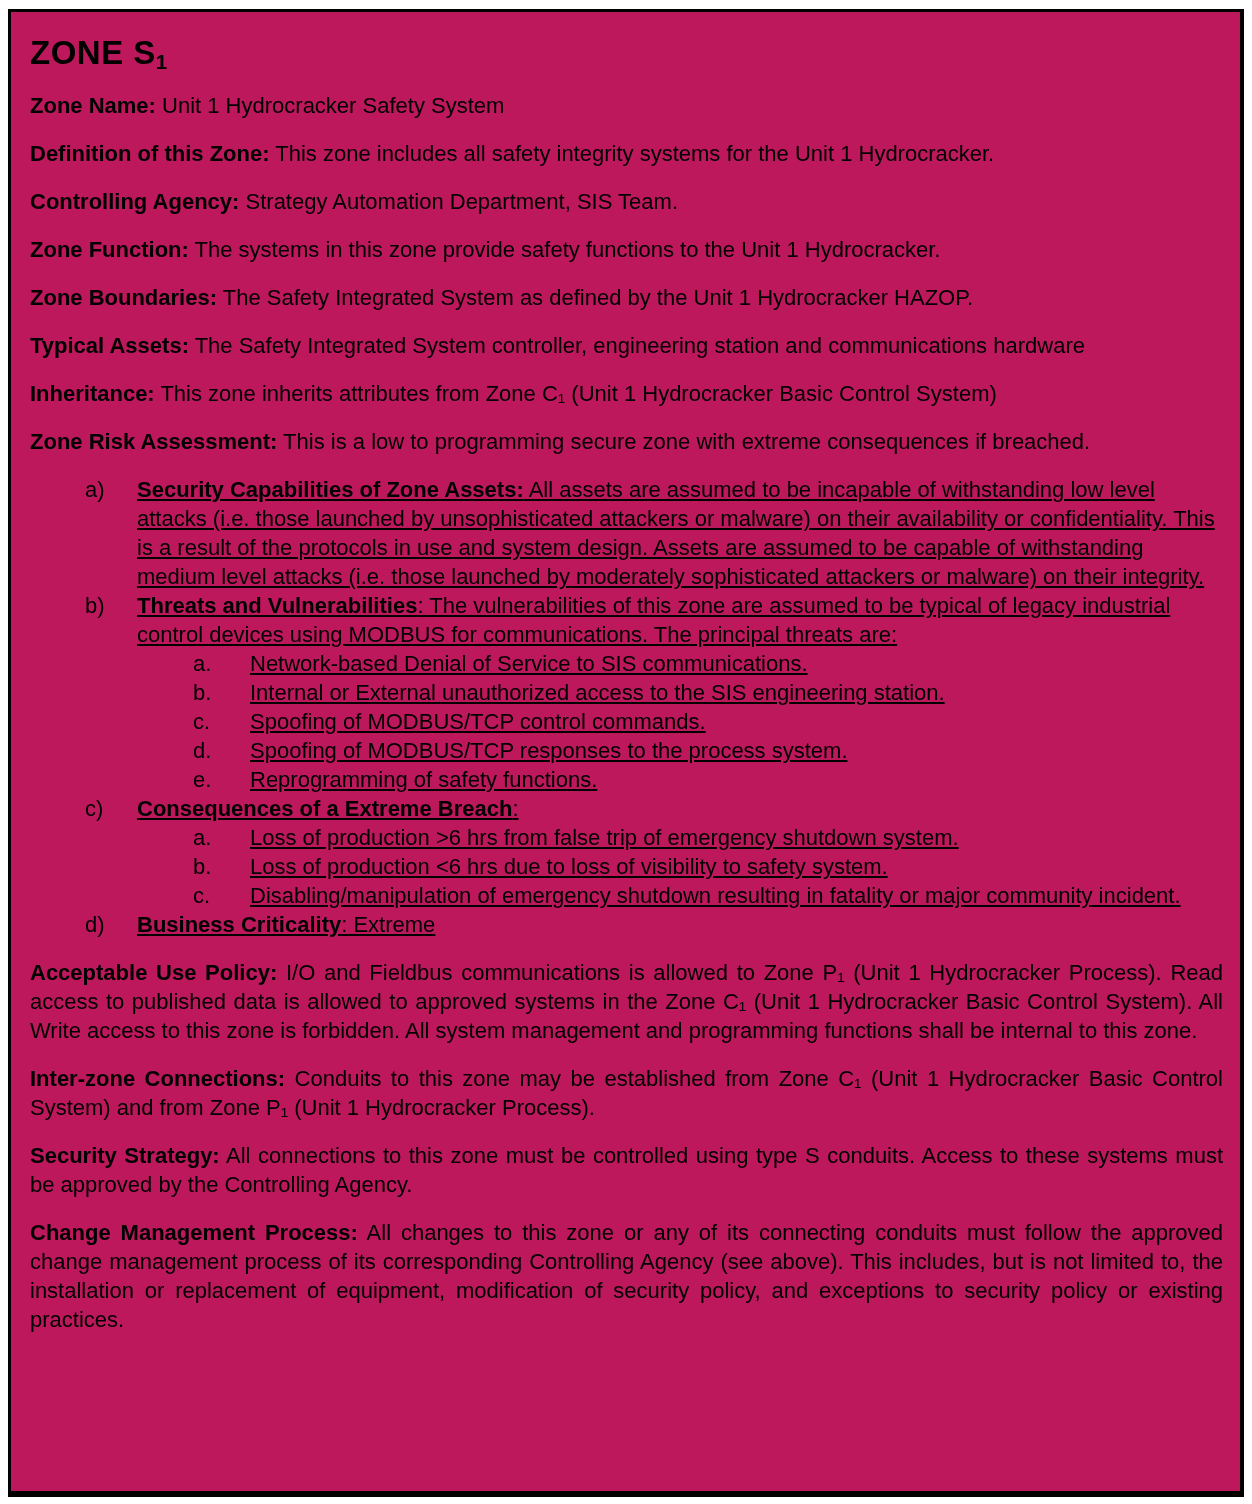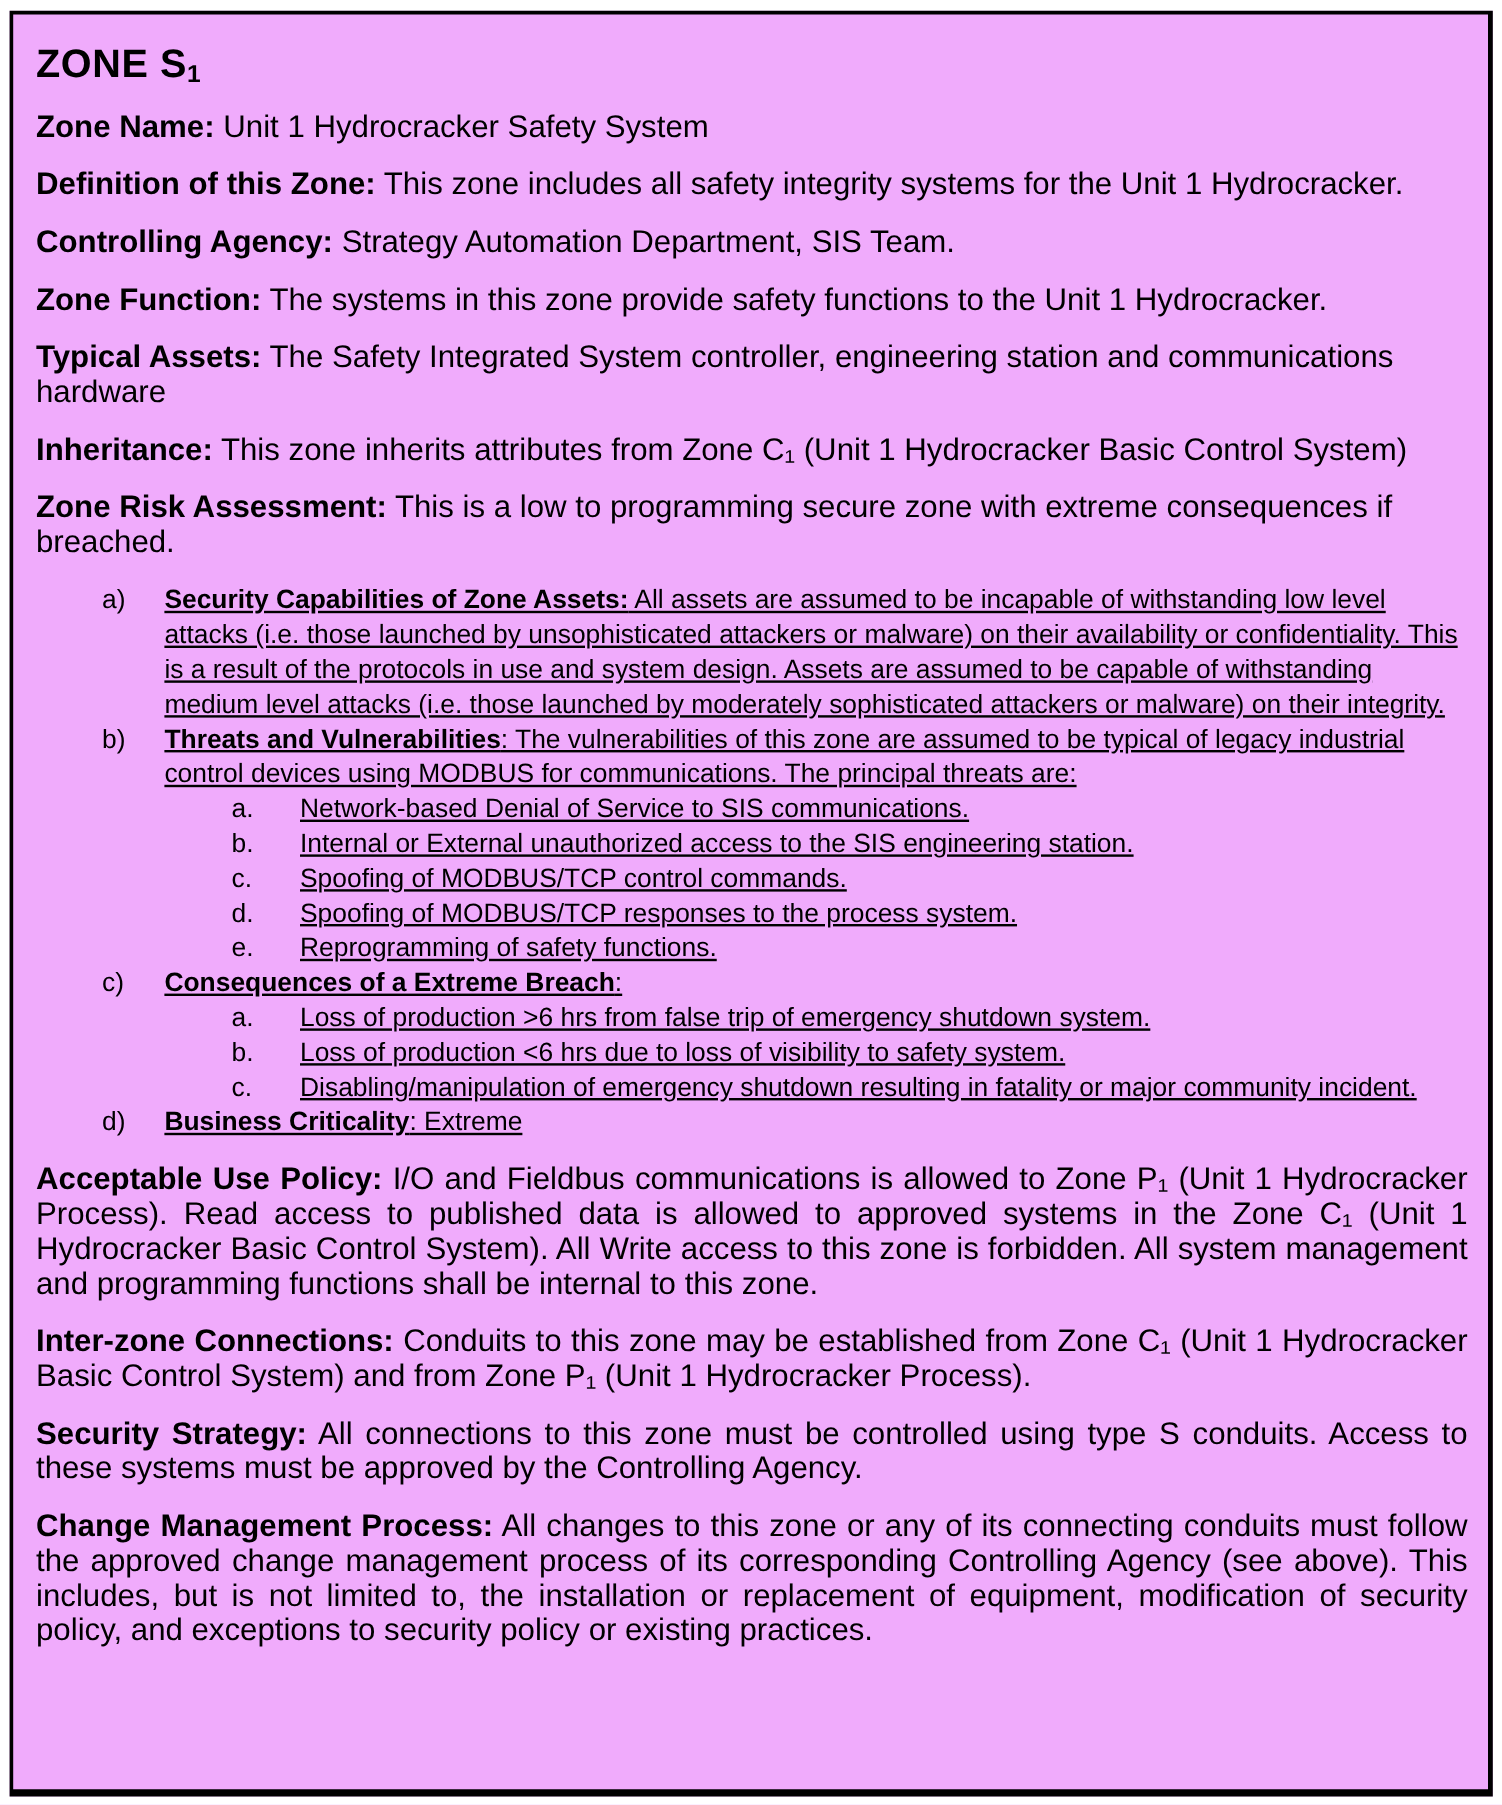--- a/index.html
+++ b/index.html
@@ -13,36 +13,36 @@
   .page {
     position: absolute;
     left: 8px; top: 9px;
     width: 1236px; height: 1488px;
     box-sizing: border-box;
     border: 3px solid #000000;
     border-right-width: 4px;
     border-bottom-width: 6px;
     padding: 8px 17px 10px 19px;
     overflow: hidden;
-    background: #f0abfc;
+    background: #be185d;
   }
   .title {
     font-size: 33px;
     font-weight: 700;
     margin: 14px 0 0 0;
     letter-spacing: 0.5px;
   }
   .title sub {
     font-size: 0.62em;
     line-height: 0;
     vertical-align: -0.22em;
     letter-spacing: 0;
   }
   .field {
-    font-size: 26px;
+    font-size: 22px;
     line-height: 29px;
     margin: 19px 0 0 0;
   }
   .lbl { font-weight: 700; }
   .justify { text-align: justify; }
   .risk-list { margin: 19px 0 0 0; }
   .li {
     display: flex;
     font-size: 22px;
     line-height: 29px;
@@ -62,20 +62,21 @@
   <h1 class="title"><span>ZONE S</span><sub>1</sub></h1>
 
   <p class="field"><span class="lbl">Zone Name:</span><span class="txt"> Unit 1 Hydrocracker Safety System</span></p>
 
   <p class="field"><span class="lbl">Definition of this Zone:</span><span class="txt"> This zone includes all safety integrity systems for the Unit 1 Hydrocracker.</span></p>
 
   <p class="field"><span class="lbl">Controlling Agency:</span><span class="txt"> Strategy Automation Department, SIS Team.</span></p>
 
   <p class="field"><span class="lbl">Zone Function:</span><span class="txt"> The systems in this zone provide safety functions to the Unit 1 Hydrocracker.</span></p>
 
+  <p class="field"><span class="lbl">Zone Boundaries:</span><span class="txt"> The Safety Integrated System as defined by the Unit 1 Hydrocracker HAZOP.</span></p>
 
   <p class="field"><span class="lbl">Typical Assets:</span><span class="txt"> The Safety Integrated System controller, engineering station and communications hardware</span></p>
 
   <p class="field"><span class="lbl">Inheritance:</span><span class="txt"> This zone inherits attributes from Zone C₁ (Unit 1 Hydrocracker Basic Control System)</span></p>
 
   <p class="field"><span class="lbl">Zone Risk Assessment:</span><span class="txt"> This is a low to programming secure zone with extreme consequences if breached.</span></p>
 
   <div class="risk-list">
 
     <div class="li outer">

